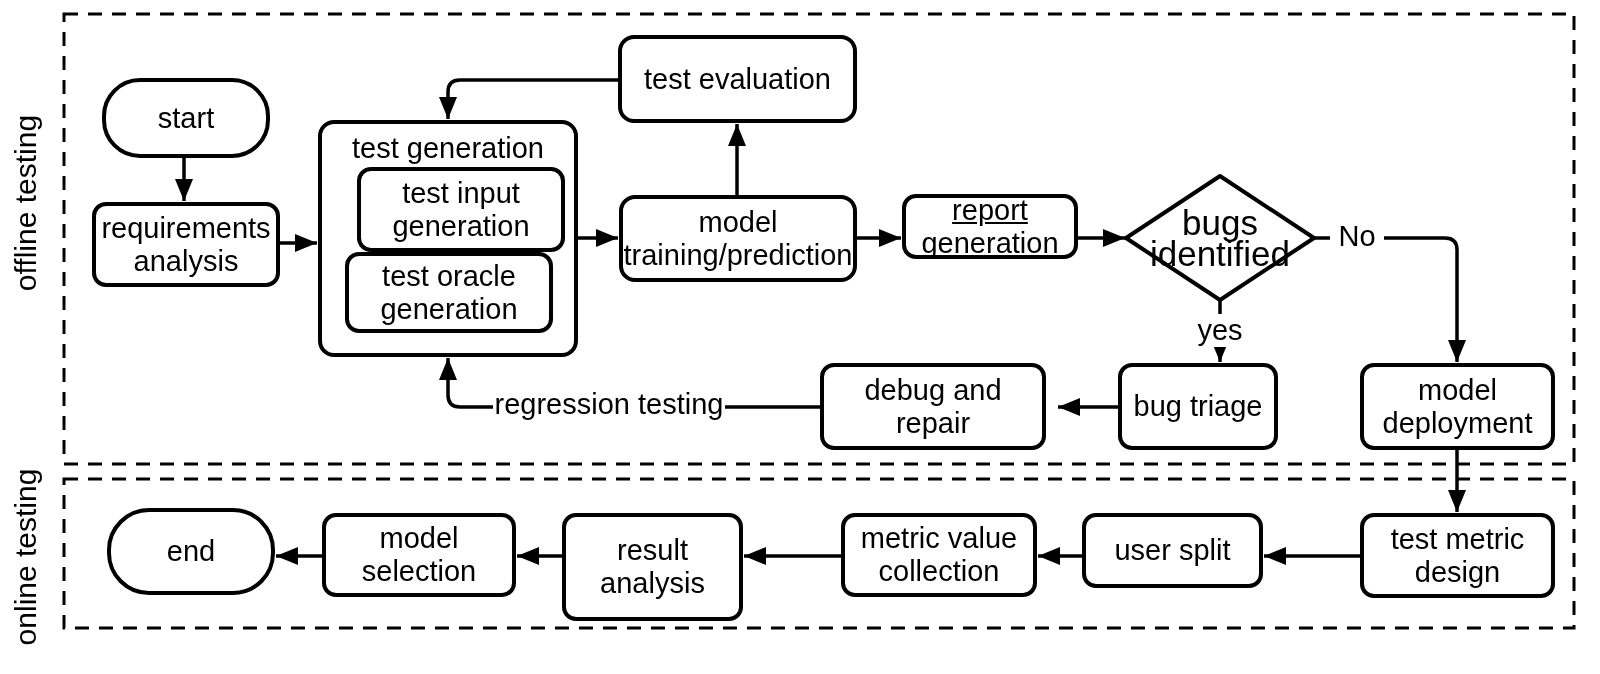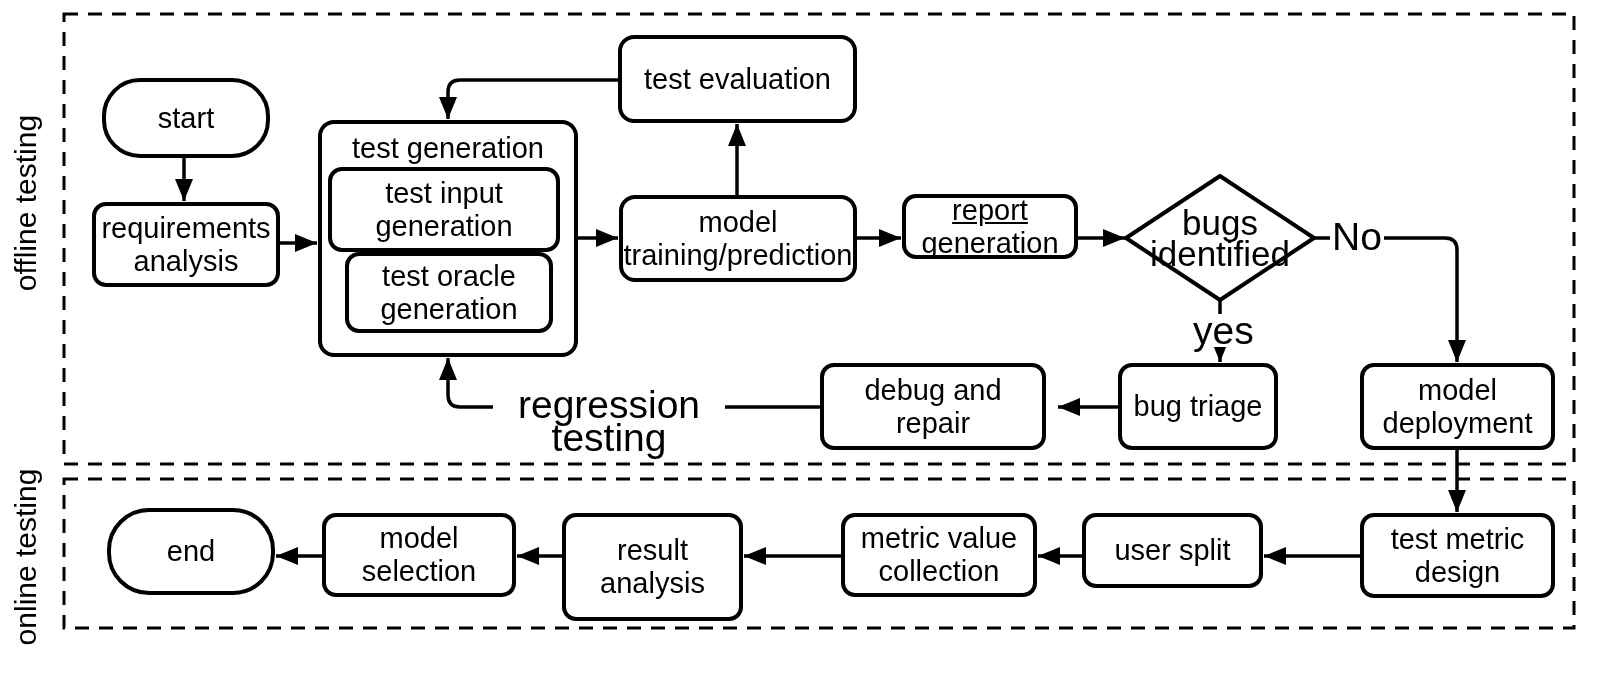--- a/index.html
+++ b/index.html
@@ -39,21 +39,21 @@
     position:absolute;
     display:flex;align-items:center;justify-content:center;
     text-align:center;
     font-size:35px;line-height:31px;
     white-space:pre-line;
   }
   .edge-label{
     position:absolute;
     background:#ffffff;
     text-align:center;
-    font-size:39px;line-height:33px;
+    font-size:29px;line-height:33px;
   }
   .section-label{
     position:absolute;
     width:360px;height:40px;
     display:flex;align-items:center;justify-content:center;
     transform:rotate(-90deg);
     font-size:30px;
   }
 </style>
 </head>
@@ -99,21 +99,21 @@
 
   <div class="node terminal" style="left:102px;top:78px;width:168px;height:80px;border-radius:38px;">start</div>
 
   <div class="node" style="left:92px;top:202px;width:188px;height:85px;">requirements
 analysis</div>
 
   <div class="container-node" style="left:318px;top:120px;width:260px;height:237px;">
     <div class="container-title">test generation</div>
   </div>
 
-  <div class="node" style="left:328px;top:167px;width:232px;height:85px;">test input
+  <div class="node" style="left:357px;top:167px;width:208px;height:85px;">test input
 generation</div>
 
   <div class="node" style="left:345px;top:252px;width:208px;height:81px;">test oracle
 generation</div>
 
   <div class="node" style="left:618px;top:35px;width:239px;height:88px;border-radius:16px;">test evaluation</div>
 
   <div class="node" style="left:619px;top:195px;width:238px;height:87px;border-radius:16px;">model
 training/prediction</div>
 

